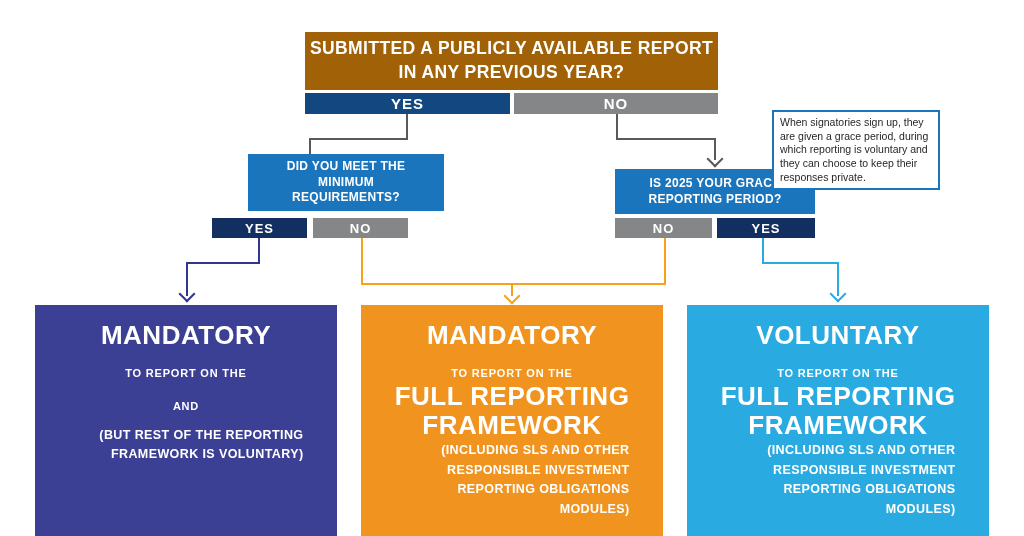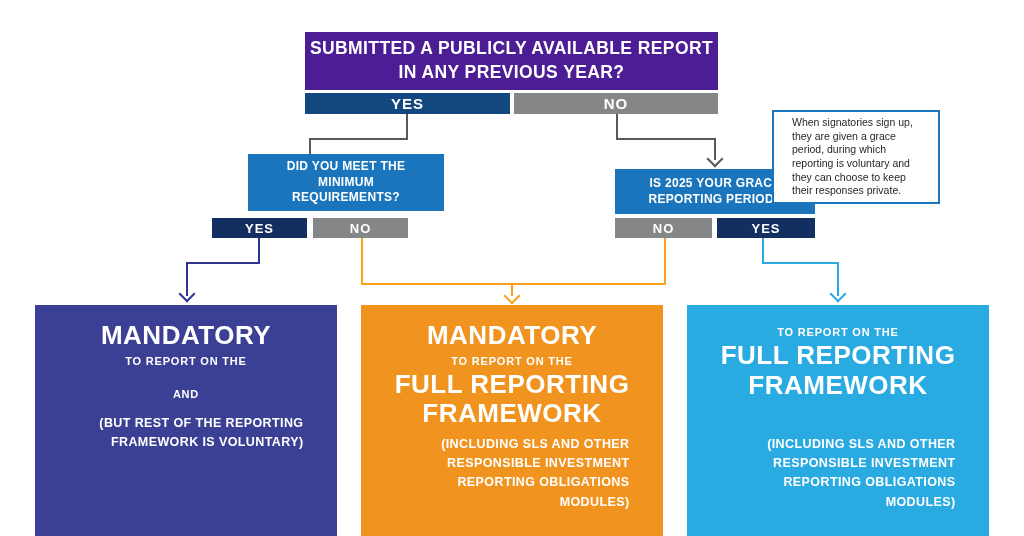--- a/index.html
+++ b/index.html
@@ -18,46 +18,46 @@
   .lq{left:212px;top:154px;width:196px;height:57px;margin-left:36px;}
   .lq .inner{max-width:160px;}
   .rq{left:615px;top:169px;width:200px;height:45px;}
   .chip{font-size:13px;font-weight:bold;letter-spacing:1px;height:20px;top:218px;}
   .l-yes{left:212px;width:95px;}
   .l-no{left:313px;width:95px;}
   .r-no{left:615px;width:97px;}
   .r-yes{left:717px;width:98px;}
 
   .note{left:772px;top:110px;width:168px;background:#ffffff;border:2px solid;z-index:5;
-        padding:4px 18px;font-size:10.5px;line-height:1.3;color:#221f20;font-weight:normal;}
+        padding:4px 6px;font-size:10.5px;line-height:1.3;color:#221f20;font-weight:normal;}
 
   .line{position:absolute;}
   .chev{position:absolute;width:10px;height:10px;border-style:solid;border-width:0 2.5px 2.5px 0;
         transform:rotate(45deg);background:transparent;}
 
   .outcome{top:305px;width:302px;height:231px;color:#fff;display:flex;flex-direction:column;
            align-items:center;text-align:center;padding:16px 10px 14px 10px;}
   .o1{left:35px;}
   .o2{left:361px;}
   .o3{left:687px;}
   .emph{font-size:26px;font-weight:bold;letter-spacing:.5px;line-height:1.1;}
-  .lead{font-size:11px;font-weight:bold;letter-spacing:.8px;margin-top:5px;}
+  .lead{font-size:11px;font-weight:bold;letter-spacing:.8px;margin-top:17px;}
   .module-big{font-size:26px;font-weight:bold;letter-spacing:.5px;line-height:1.15;margin-top:3px;max-width:280px;}
   .conj{font-size:11px;font-weight:bold;letter-spacing:.8px;margin-top:21px;}
   .module2{font-size:19px;font-weight:bold;letter-spacing:.3px;line-height:1.2;margin-top:3px;max-width:250px;}
   .foot{font-size:12.5px;font-weight:bold;letter-spacing:.4px;line-height:1.55;max-width:235px;text-align:right;}
   .foot-top{margin-top:14px;}
   .foot-bottom{margin-top:auto;margin-bottom:10px;}
 </style>
 </head>
 <body>
 
 <div class="canvas">
 
-  <div class="abs center white root-q" style="background-color: #4c1d95; text-align: center;">
+  <div class="abs center white root-q" style="background-color: #a16207; text-align: center;">
     <span class="inner">SUBMITTED A PUBLICLY AVAILABLE REPORT IN ANY PREVIOUS YEAR?</span>
   </div>
   <div class="abs center white root-yes" style="background-color: rgb(18, 71, 127);">
     <span>YES</span>
   </div>
   <div class="abs center white root-no" style="background-color: rgb(132, 134, 136);">
     <span>NO</span>
   </div>
 
   <div class="line" style="left: 406px; top: 114px; width: 2px; height: 26px; background-color: rgb(88, 89, 91);"></div>
@@ -118,18 +118,19 @@
   </div>
 
   <div class="abs outcome o2" style="background-color: rgb(240, 148, 31);">
     <div class="emph">MANDATORY</div>
     <div class="lead">TO REPORT ON THE</div>
     <div class="module-big">FULL REPORTING FRAMEWORK</div>
     <div class="foot foot-bottom">(INCLUDING SLS AND OTHER RESPONSIBLE INVESTMENT REPORTING OBLIGATIONS MODULES)</div>
   </div>
 
   <div class="abs outcome o3" style="background-color: rgb(41, 171, 226);">
+    <div class="emph">VOLUNTARY</div>
     <div class="lead">TO REPORT ON THE</div>
     <div class="module-big">FULL REPORTING FRAMEWORK</div>
     <div class="foot foot-bottom">(INCLUDING SLS AND OTHER RESPONSIBLE INVESTMENT REPORTING OBLIGATIONS MODULES)</div>
   </div>
 
 </div>
 
 </body></html>

